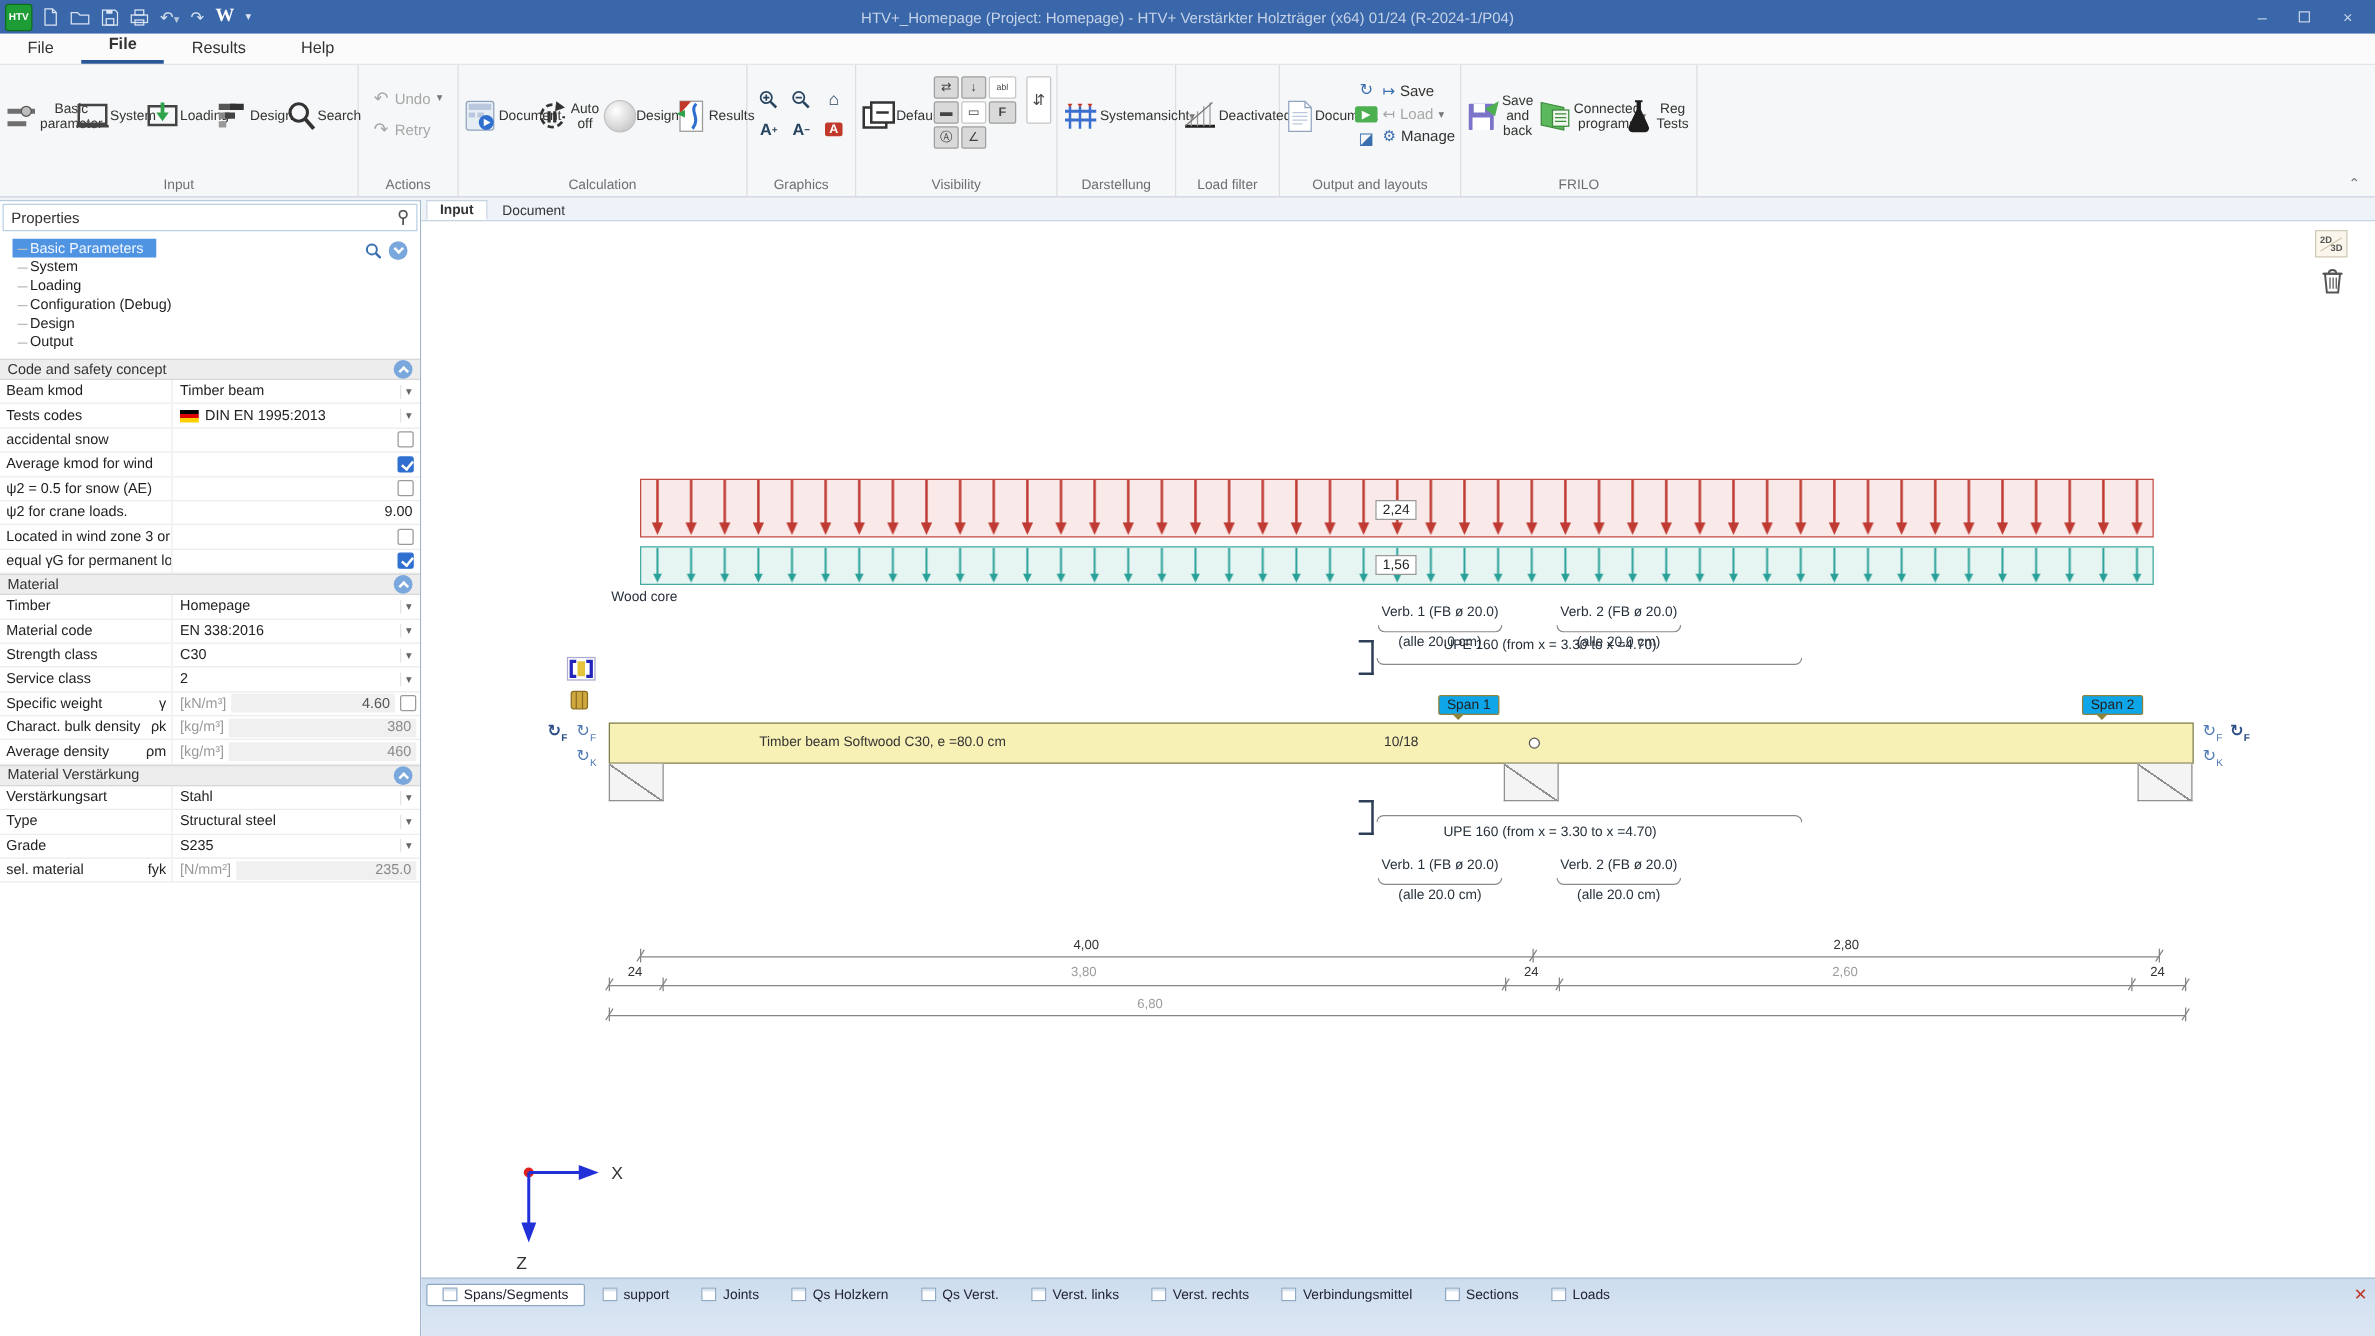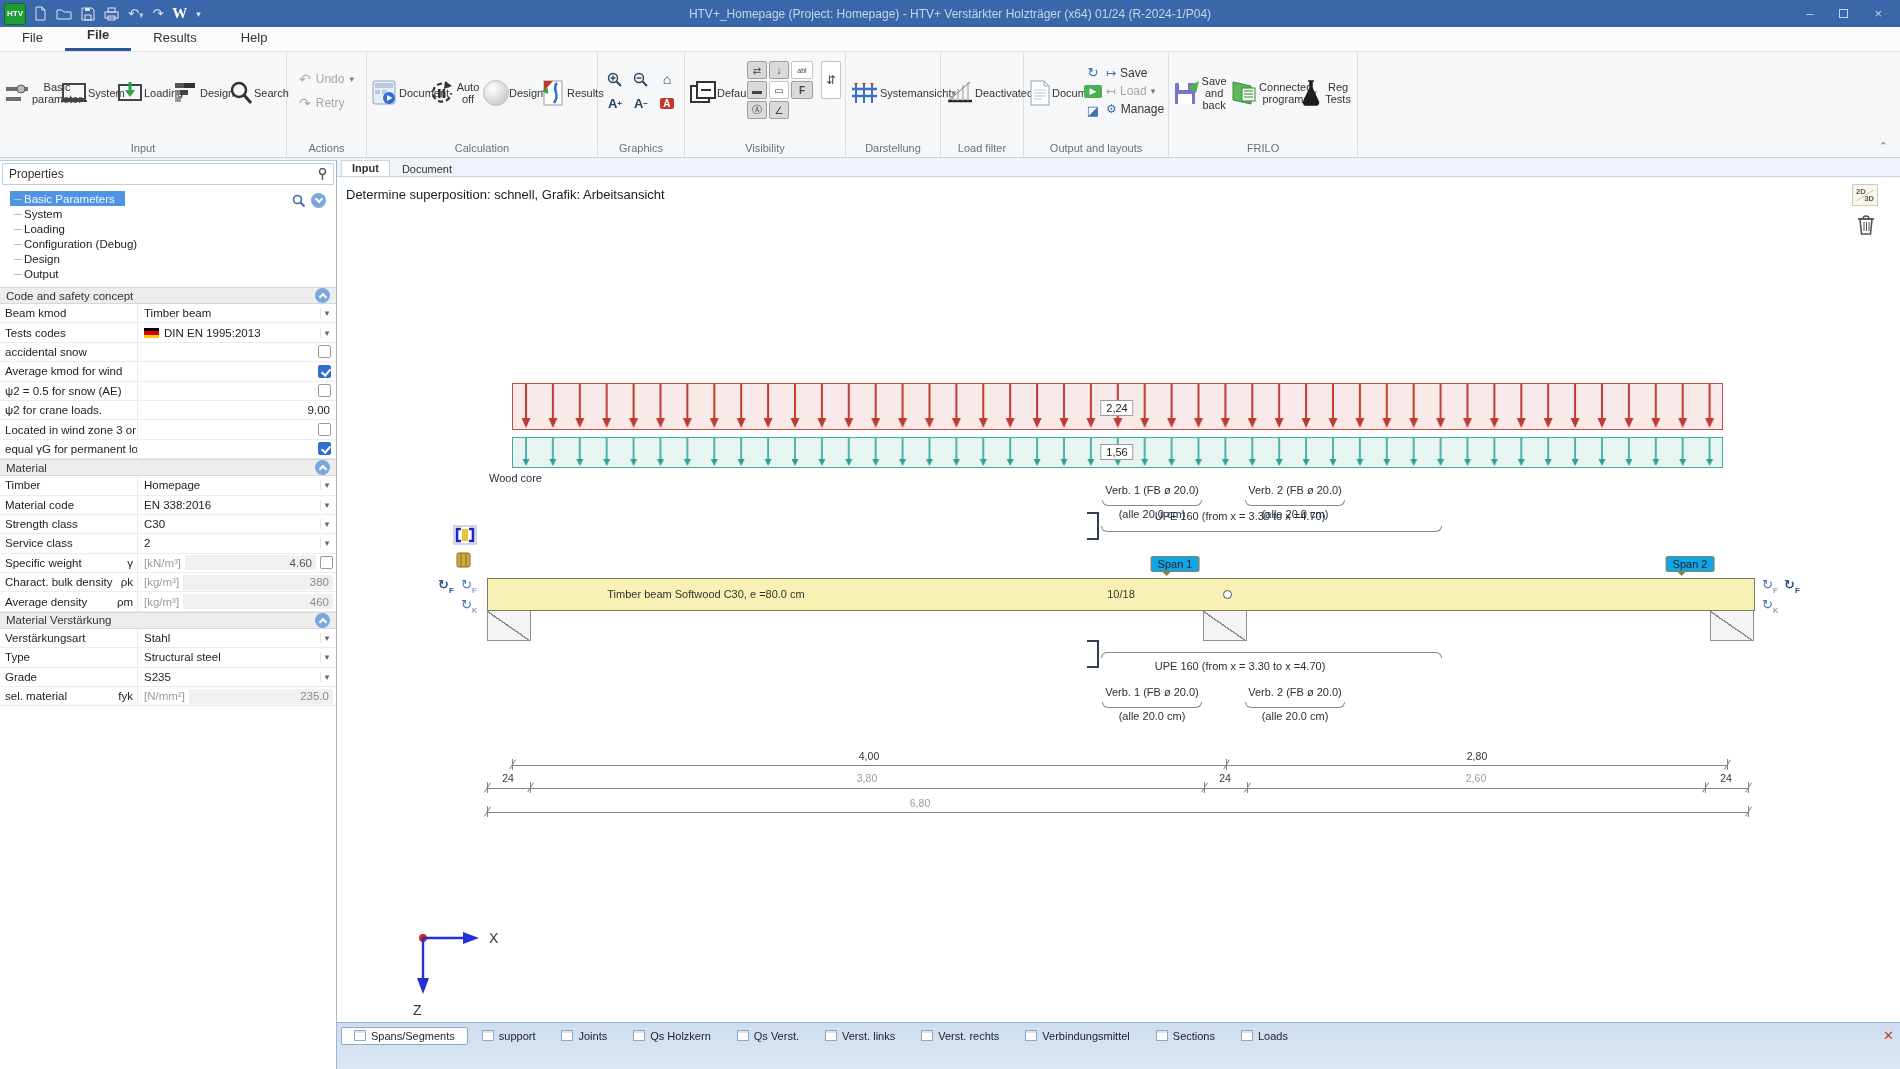--- a/index.html
+++ b/index.html
@@ -705,21 +705,20 @@
   </div>
 </div>
 
 <div class="canvas">
   <div class="ctabs">
     <div class="ctab active">Input</div>
     <div class="ctab">Document</div>
   </div>
 
   <div class="cinfo">
-    <div>Determine superposition: schnell, Grafik: Arbeitsansicht</div>
   </div>
 
   <div class="view23">
     <span class="d2">2D</span>
       <span class="d3">3D</span>
   </div>
   <span class="trash">
       <svg width="20" height="24">
         <path d="M4 7 h12 l-1.5 15 h-9 z" fill="none" stroke="#555" stroke-width="1.6"></path>
         <line x1="2" y1="7" x2="18" y2="7" stroke="#555" stroke-width="1.6"></line>

